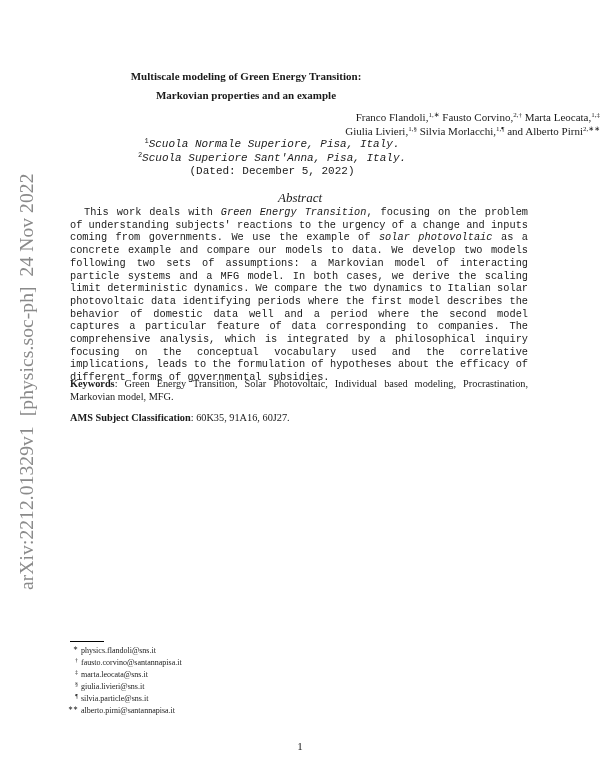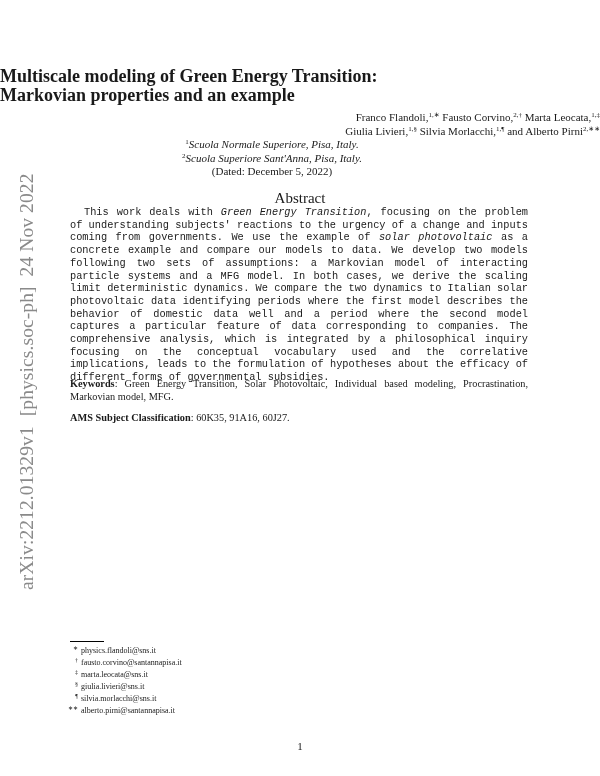--- a/index.html
+++ b/index.html
@@ -3,31 +3,31 @@
 <meta charset="utf-8">
 <style>
   html, body { margin: 0; padding: 0; background: #ffffff; }
   body { width: 600px; height: 776px; position: relative; overflow: hidden;
          font-family: "DejaVu Serif", "Liberation Serif", serif; color: #1a1a1a; }
   .page { position: absolute; left: 0; top: 0; width: 600px; height: 776px; }
   .arxiv-stamp { position: absolute; left: 12px; top: 590px; width: 440px; height: 30px;
          transform: rotate(-90deg); transform-origin: 0 0;
          font-family: "Liberation Serif", serif; font-size: 19.5px; color: #8a8a8a;
          white-space: pre; letter-spacing: 0.1px; line-height: 30px; }
-  .title { position: absolute; left: 0; width: 492px; top: 67px; 
-         font-family: "Liberation Serif", serif; font-weight: bold; font-size: 18px; line-height: 19px; }
+  .title { position: absolute; left: 0; width: 492px; top: 67px; text-align: center;
+         font-family: "Liberation Serif", serif; font-weight: bold; font-size: 11px; line-height: 19px; }
   .authors { position: absolute; left: 0; width: 600px; top: 110px; text-align: right;
          font-family: "Liberation Serif", serif; font-size: 11px; line-height: 14px; }
   .authors sup { font-size: 7px; vertical-align: 4px; line-height: 0; }
   .affil { position: absolute; left: 0; width: 544px; top: 138px; text-align: center;
-         font-family: Liberation Serif, serif; font-size: 11px; line-height: 13.5px; }
+         font-family: Liberation Mono, monospace; font-size: 11px; line-height: 13.5px; }
   .affil .it { font-style: italic; }
   .affil sup { font-size: 7px; vertical-align: 4px; line-height: 0; font-style: normal; }
   .abstract-heading { position: absolute; left: 0; width: 600px; top: 190px; text-align: center;
-         font-family: "Liberation Serif", serif; font-size: 15px; }
+         font-family: "Liberation Serif", serif; font-size: 13px; font-style: italic; }
   .abstract { position: absolute; left: 70px; width: 458px; top: 206px;
          font-family: Liberation Mono, monospace; font-size: 10.3px; line-height: 12.7px;
          text-align: justify; text-indent: 14px; hyphens: manual; }
   .abstract em { font-style: italic; }
   .kw { position: absolute; left: 70px; width: 458px; top: 378px;
          font-family: Liberation Serif, serif; font-size: 10.3px; line-height: 12.7px; text-align: justify; }
   .kw b { font-weight: bold; }
   .ams { position: absolute; left: 70px; width: 458px; top: 412px;
          font-family: "Liberation Serif", serif; font-size: 10.3px; line-height: 12.7px; }
   .fn-rule { position: absolute; left: 70px; top: 641px; width: 34px; height: 1px; background: #000; }
@@ -78,18 +78,18 @@
 
   <div class="ams"><b>AMS Subject Classification</b><span>: 60K35, 91A16, 60J27.</span></div>
 
   <div class="fn-rule"></div>
 
   <div class="footnotes">
     <div class="footnote"><span class="mark">∗</span><span>physics.flandoli@sns.it</span></div>
     <div class="footnote"><span class="mark">†</span><span>fausto.corvino@santannapisa.it</span></div>
     <div class="footnote"><span class="mark">‡</span><span>marta.leocata@sns.it</span></div>
     <div class="footnote"><span class="mark">§</span><span>giulia.livieri@sns.it</span></div>
-    <div class="footnote"><span class="mark">¶</span><span>silvia.morlacchi@sns.it</span></div>
+    <div class="footnote"><span class="mark">¶</span><span>silvia.particle@sns.it</span></div>
     <div class="footnote"><span class="mark">∗∗</span><span>alberto.pirni@santannapisa.it</span></div>
   </div>
 
   <div class="page-number">1</div>
 </div>
 
 </body></html>

